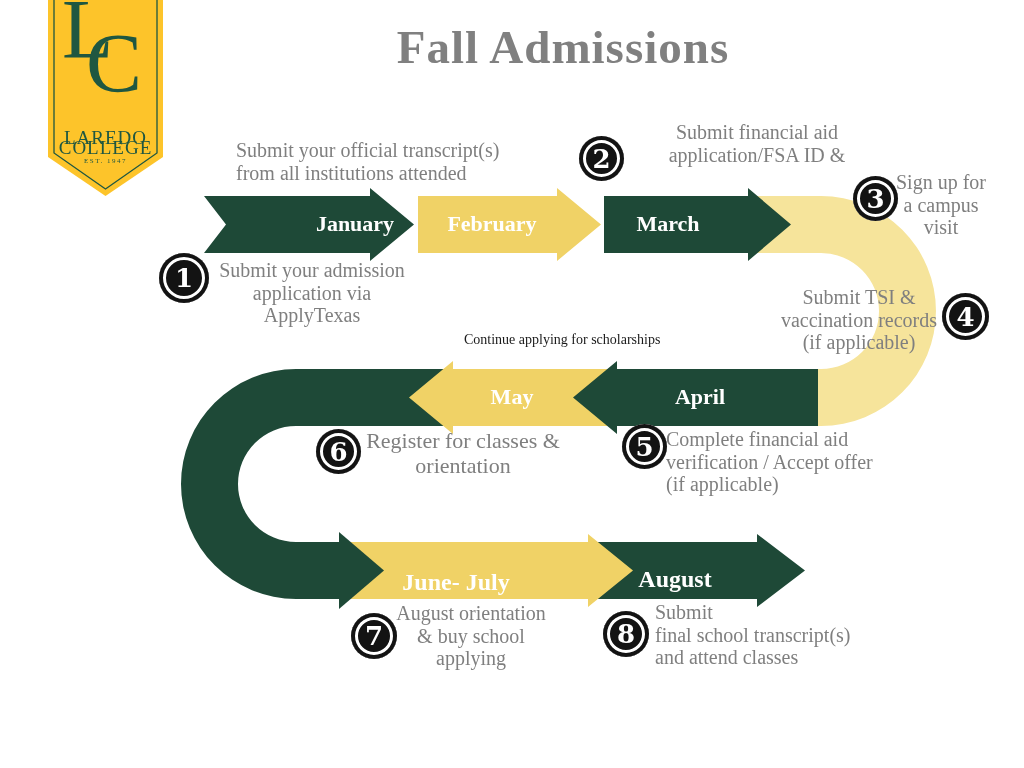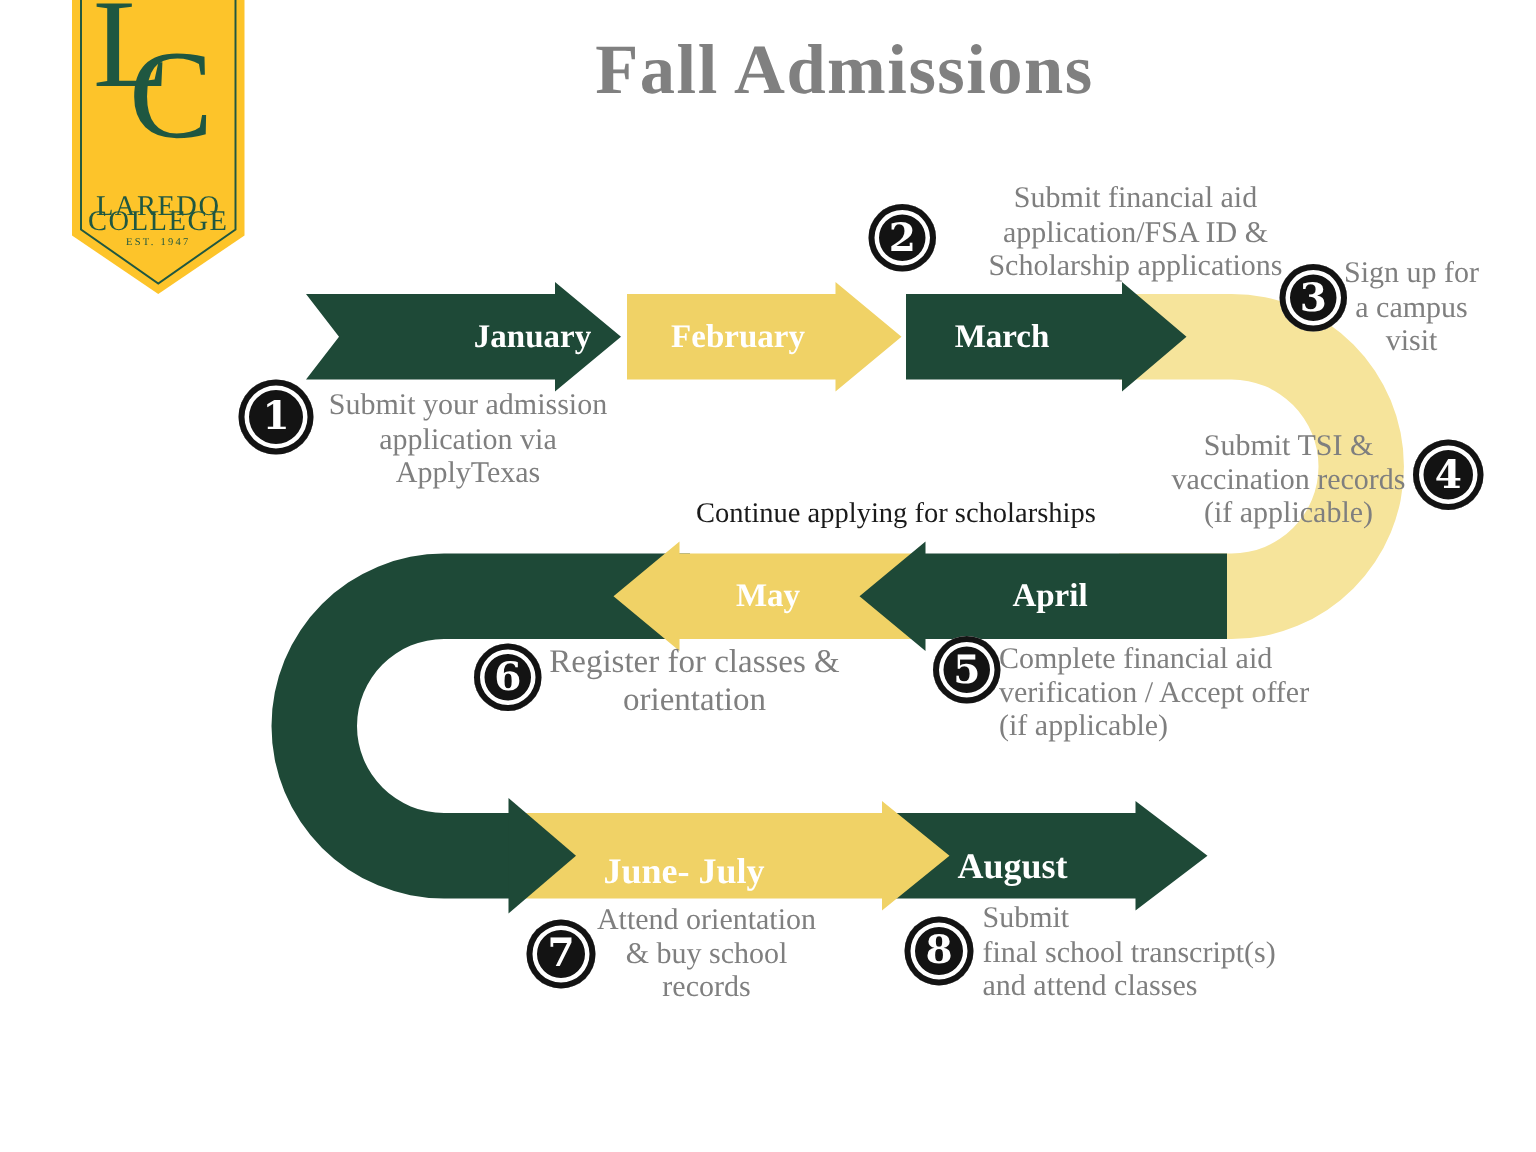--- a/index.html
+++ b/index.html
@@ -18,21 +18,21 @@
     font-size:47px;font-weight:bold;color:var(--title-gray);letter-spacing:1px;
   }
   .month{
     position:absolute;transform:translate(-50%,-50%);color:#fff;font-weight:bold;
     font-size:22px;white-space:nowrap;
   }
   .month-lg{font-size:24px;margin-top:12px;}
   .note,.step-text{
     position:absolute;color:var(--text-gray);font-size:20px;line-height:1.13;
   }
-  .note-dark{color:var(--note-black);font-size:19px;}
+  .note-dark{color:var(--note-black);font-size:14px;}
   .badge{
     position:absolute;border-radius:50%;background:var(--badge-black);
     box-shadow:inset 0 0 0 4px var(--badge-black),inset 0 0 0 7px #fff;
     display:flex;align-items:center;justify-content:center;
   }
   .badge-num{
     color:#fff;font-weight:bold;font-size:26px;line-height:1;
     font-family:"DejaVu Serif",serif;
   }
   .logo{position:absolute;left:48px;top:0;width:115px;height:197px;}
@@ -87,20 +87,24 @@
   <div class="title">Fall Admissions</div>
 
   <div class="month" style="left:309px;top:224px;margin-left:46px;">January</div>
   <div class="month" style="left:492px;top:224px;">February</div>
   <div class="month" style="left:668px;top:224px;">March</div>
   <div class="month" style="left:700px;top:397px;">April</div>
   <div class="month" style="left:512px;top:397px;">May</div>
   <div class="month month-lg" style="left:456px;top:570px;">June- July</div>
   <div class="month month-lg" style="left:675px;top:567px;">August</div>
 
+  <div class="note" style="left:236px;top:139px;width:340px;text-align:left;">
+    <div>Submit your official transcript(s)</div>
+    <div>from all institutions attended</div>
+  </div>
   <div class="note note-dark" style="left:464px;top:332px;width:300px;text-align:left;">Continue applying for scholarships</div>
 
   <div class="badge" style="left:159px;top:253px;width:50px;height:50px;">
       <span class="badge-num">1</span>
     </div>
   <div class="badge" style="left:579px;top:136px;width:45px;height:45px;">
       <span class="badge-num">2</span>
     </div>
   <div class="badge" style="left:853px;top:176px;width:45px;height:45px;">
       <span class="badge-num">3</span>
@@ -122,21 +126,20 @@
     </div>
 
   <div class="step-text" style="left:212px;top:259px;width:200px;text-align:center;">
     <div>Submit your admission</div>
     <div>application via</div>
     <div>ApplyTexas</div>
   </div>
   <div class="step-text" style="left:632px;top:121px;width:250px;text-align:center;">
     <div>Submit financial aid</div>
     <div>application/FSA ID &amp;</div>
-    <div>Scholarship applications</div>
   </div>
   <div class="step-text" style="left:891px;top:171px;width:100px;text-align:center;">
     <div>Sign up for</div>
     <div>a campus</div>
     <div>visit</div>
   </div>
   <div class="step-text" style="left:773px;top:286px;width:172px;text-align:center;">
     <div>Submit TSI &amp;</div>
     <div>vaccination records</div>
     <div>(if applicable)</div>
@@ -144,23 +147,23 @@
   <div class="step-text" style="left:666px;top:428px;width:215px;">
     <div>Complete financial aid</div>
     <div>verification / Accept offer</div>
     <div>(if applicable)</div>
   </div>
   <div class="step-text" style="left:355px;top:429px;width:216px;text-align:center;font-size:22px;">
     <div>Register for classes &amp;</div>
     <div>orientation</div>
   </div>
   <div class="step-text" style="left:396px;top:602px;width:150px;text-align:center;">
-    <div>Attend orientation</div>
+    <div>August orientation</div>
     <div>&amp; buy school</div>
-    <div>records</div>
+    <div>applying</div>
   </div>
   <div class="step-text" style="left:655px;top:601px;width:220px;text-align:left;">
     <div>Submit</div>
     <div>final school transcript(s)</div>
     <div>and attend classes</div>
   </div>
 
 </div>
 
 </body></html>

